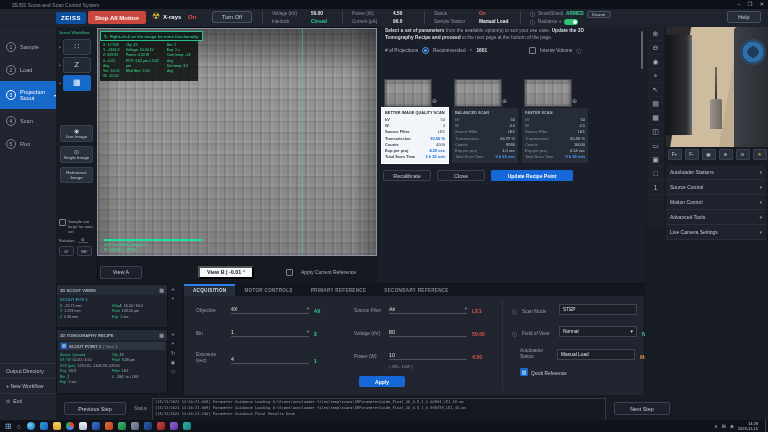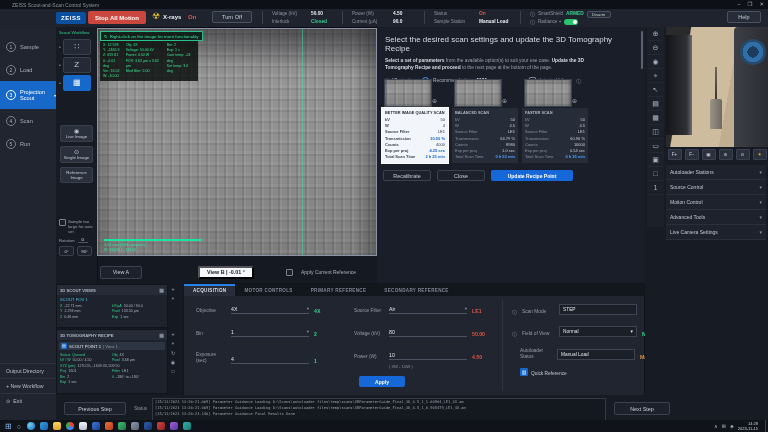--- a/index.html
+++ b/index.html
@@ -335,21 +335,20 @@
   </div>
 
   <div class="abs vctrl">
     <button class="btn-dark" style="width:42px;height:13px;margin-left:3px;">View A</button>
     <button class="btn-white" style="width:56px;height:13px;margin-left:48px;">View B | -0.01 °</button>
     <span class="cbx" style="margin-left:24px;"></span>
     <span style="font-size:5px;color:#aab2bf;">Apply Current Reference</span>
   </div>
 
   <div class="abs recipe">
-    <div class="rtitle">Select the desired scan settings and update the 3D Tomography Recipe</div>
     <div class="rpara"><b>Select a set of parameters</b><span> from the available option(s) to suit your use case. </span><b>Update the 3D Tomography Recipe and proceed</b><span> to the next page at the bottom of the page.</span></div>
     <div class="projrow">
       <span># of Projections</span>
       <span class="radio"></span>
       <span>Recommended</span>
       <span style="color:#6f7785;">=</span>
       <span style="color:#dfe3ea;font-weight:bold;">1601</span>
       <span style="width:34px;"></span>
       <span class="cbx"></span>
       <span>Interior Volume</span>

